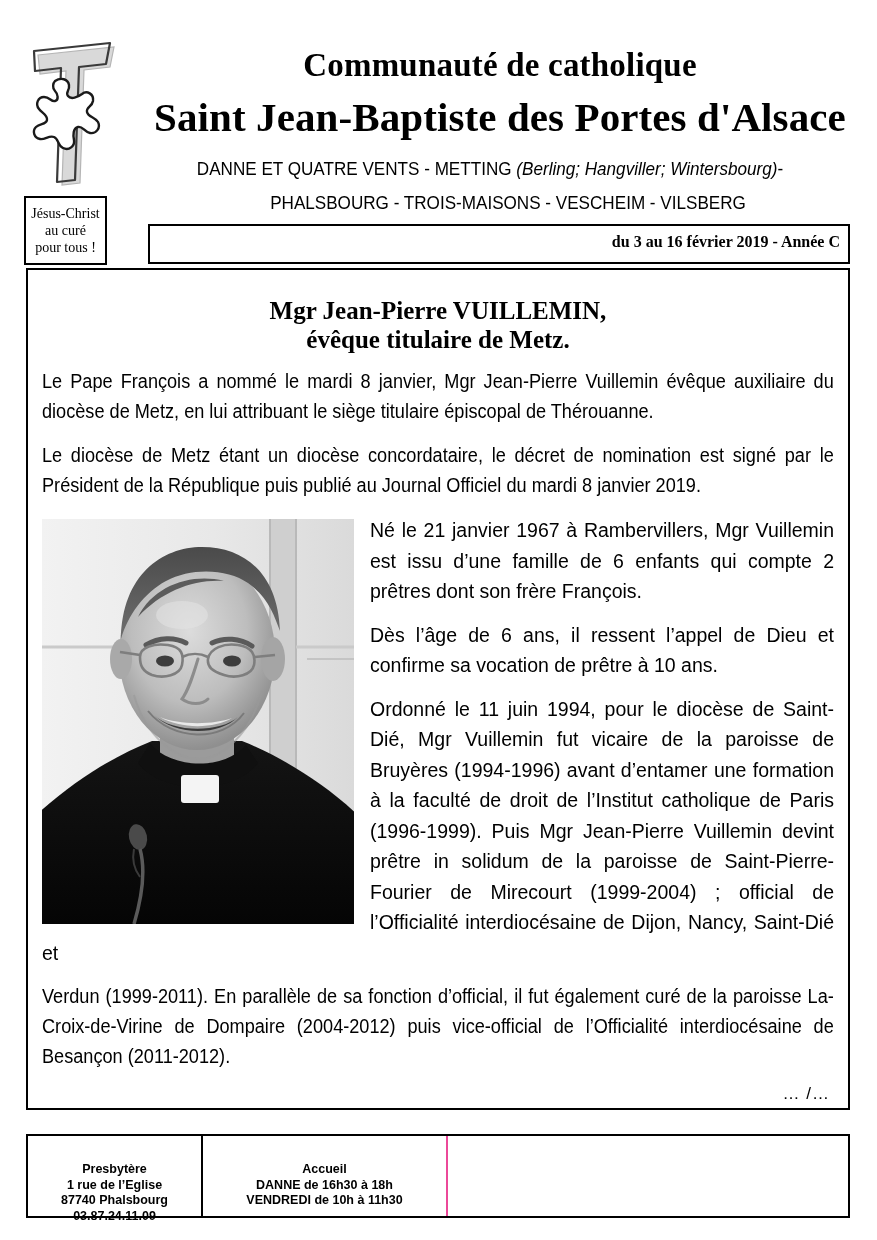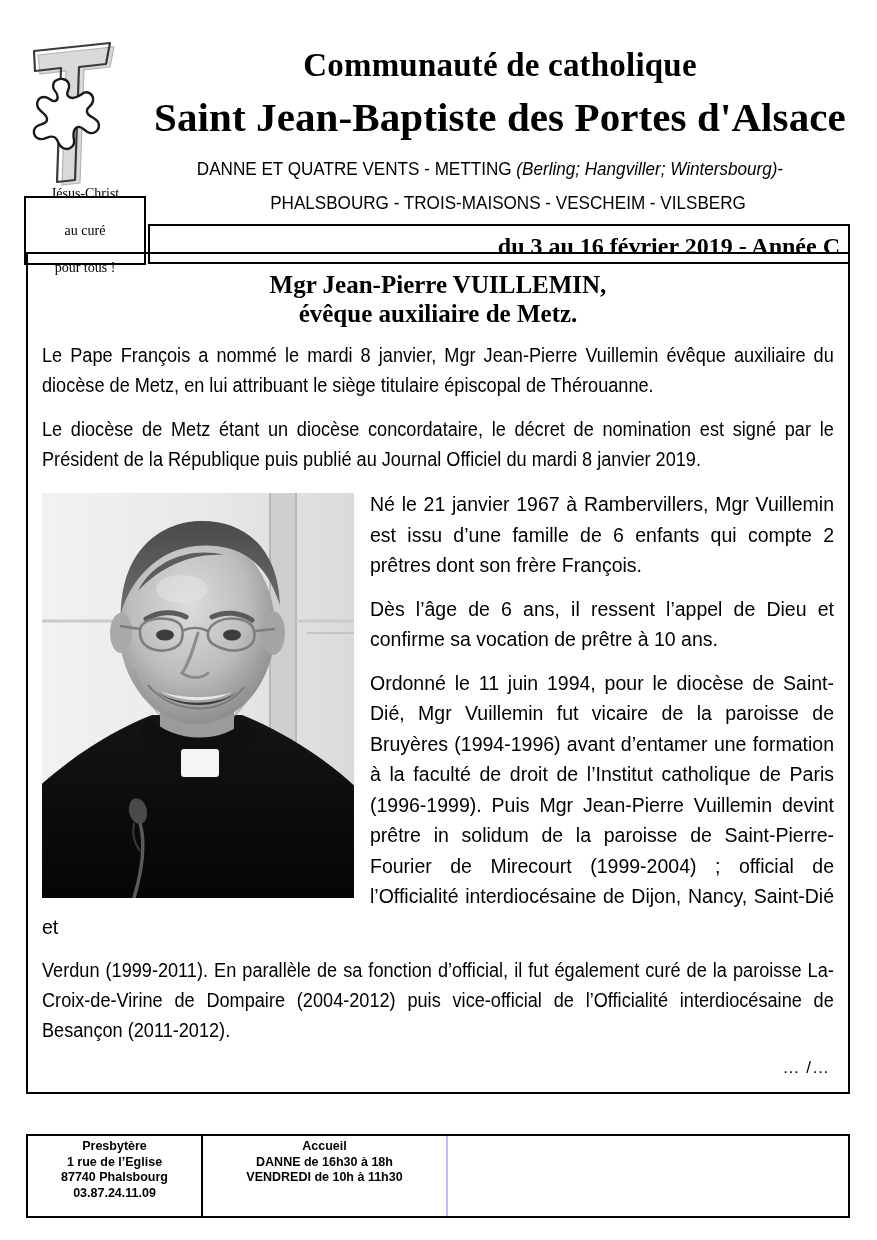--- a/index.html
+++ b/index.html
@@ -33,42 +33,42 @@
   }
   .h-line1 em{font-style:italic;}
   .h-line2{
     position:absolute;left:150px;top:192px;width:716px;
     text-align:center;font-size:19px;line-height:22px;
     transform:scaleX(.9);transform-origin:center top;white-space:nowrap;
   }
 
   
   .motto{
-    position:absolute;left:24px;top:196px;width:122px;height:69px;
+    position:absolute;left:24px;top:196px;width:83px;height:69px;
     border:2px solid #000;box-sizing:border-box;
     display:flex;flex-direction:column;justify-content:center;align-items:center;
-    font-family:"Liberation Serif",serif;font-size:14px;line-height:17px;text-align:center;gap:20px;
+    font-family:"Liberation Serif",serif;font-size:14px;line-height:17px;text-align:center;
   }
 
   
   .datebox{
     position:absolute;left:148px;top:224px;width:702px;height:40px;
     border:2px solid #000;box-sizing:border-box;
   }
   .datebox span{
     position:absolute;right:8px;top:7px;
-    font-family:"Liberation Serif",serif;font-weight:bold;font-size:24px;
+    font-family:"Liberation Serif",serif;font-weight:bold;font-size:16px;
     white-space:nowrap;
   }
 
   
   .article{
-    position:absolute;left:26px;top:252px;width:824px;height:842px;
+    position:absolute;left:26px;top:268px;width:824px;height:842px;
     border:2px solid #000;box-sizing:border-box;
-    padding:14px 14px 0 14px;
+    padding:24px 14px 0 14px;
   }
   .art-title{
     text-align:center;font-family:"Liberation Serif",serif;font-weight:bold;
     font-size:25px;line-height:29px;margin:2px 0 12px 0;
   }
   .art-title .l2{display:block;}
 
   .para{
     font-size:19.5px;line-height:30px;text-align:justify;
     margin:0 0 14px 0;
@@ -98,25 +98,25 @@
     margin-top:10px;padding-right:4px;letter-spacing:1px;
   }
 
   
   .footer{
     position:absolute;left:26px;top:1134px;width:824px;height:84px;
     border:2px solid #000;box-sizing:border-box;display:flex;
   }
   .fcell{
     box-sizing:border-box;display:flex;align-items:flex-start;
-    justify-content:center;padding-top:3px;
+    justify-content:center;padding-top:26px;
   }
   .fcell .inner{text-align:center;font-size:12.5px;line-height:15.5px;font-weight:bold;}
   .fcell.c1{width:175px;border-right:2px solid #000;}
-  .fcell.c2{width:245px;border-right:2px solid #c4b5fd;}
+  .fcell.c2{width:245px;border-right:2px solid #ec4899;}
   .fcell.c3{flex:1;}
   .fcell.c3 .inner{font-size:12.5px;line-height:16px;}
 </style>
 </head>
 <body>
 
 <div class="page">
 
   <div class="header">
 
@@ -152,21 +152,21 @@
   </div>
 
   <div class="datebox">
     <span>du 3 au 16 février 2019 - Année C</span>
   </div>
 
   <div class="article">
 
     <div class="art-title">
       <span>Mgr Jean-Pierre VUILLEMIN,</span>
-      <span class="l2">évêque auxiliaire de Metz.</span>
+      <span class="l2">évêque titulaire de Metz.</span>
     </div>
 
     <p class="para">Le Pape François a nommé le mardi 8 janvier, Mgr Jean-Pierre Vuillemin évêque auxiliaire du diocèse de Metz, en lui attribuant le siège titulaire épiscopal de Thérouanne.</p>
     <p class="para">Le diocèse de Metz étant un diocèse concordataire, le décret de nomination est signé par le Président de la République puis publié au Journal Officiel du mardi 8 janvier 2019.</p>
 
     <div class="photo-wrap">
 
       <div class="photo">
         <svg viewBox="0 0 312 405" width="312" height="405" xmlns="http://www.w3.org/2000/svg">
           <defs>

